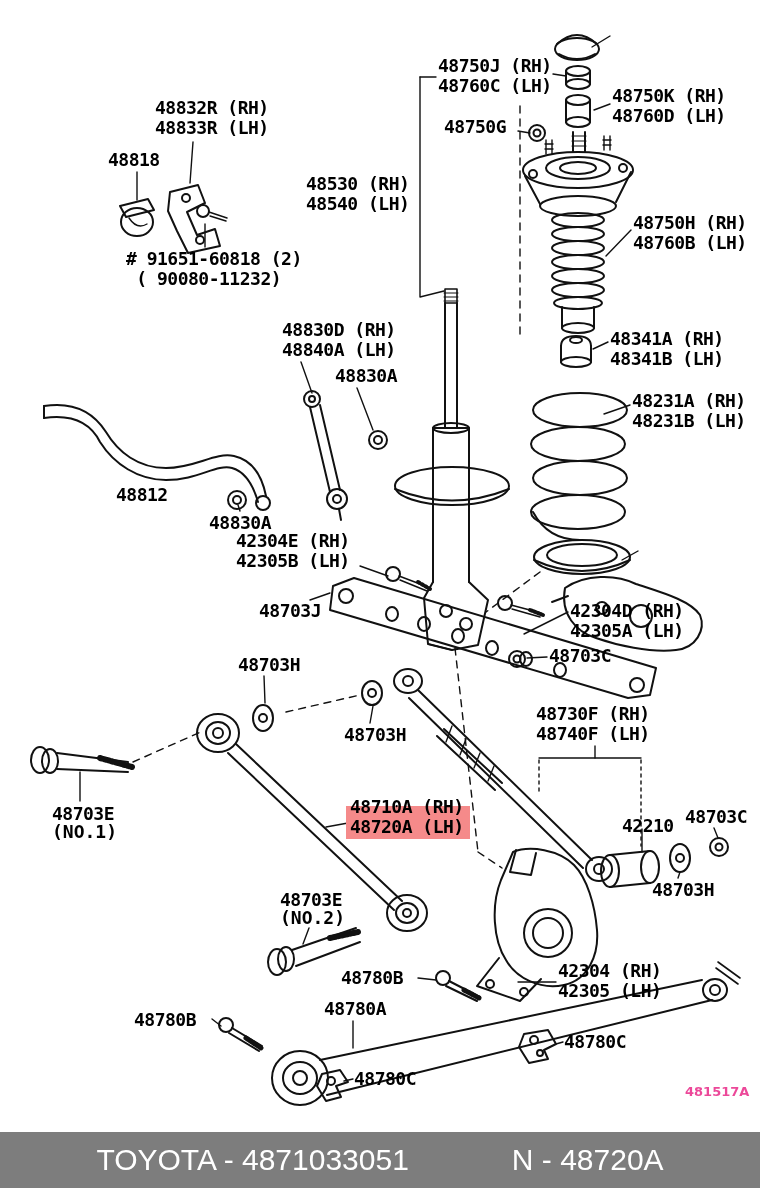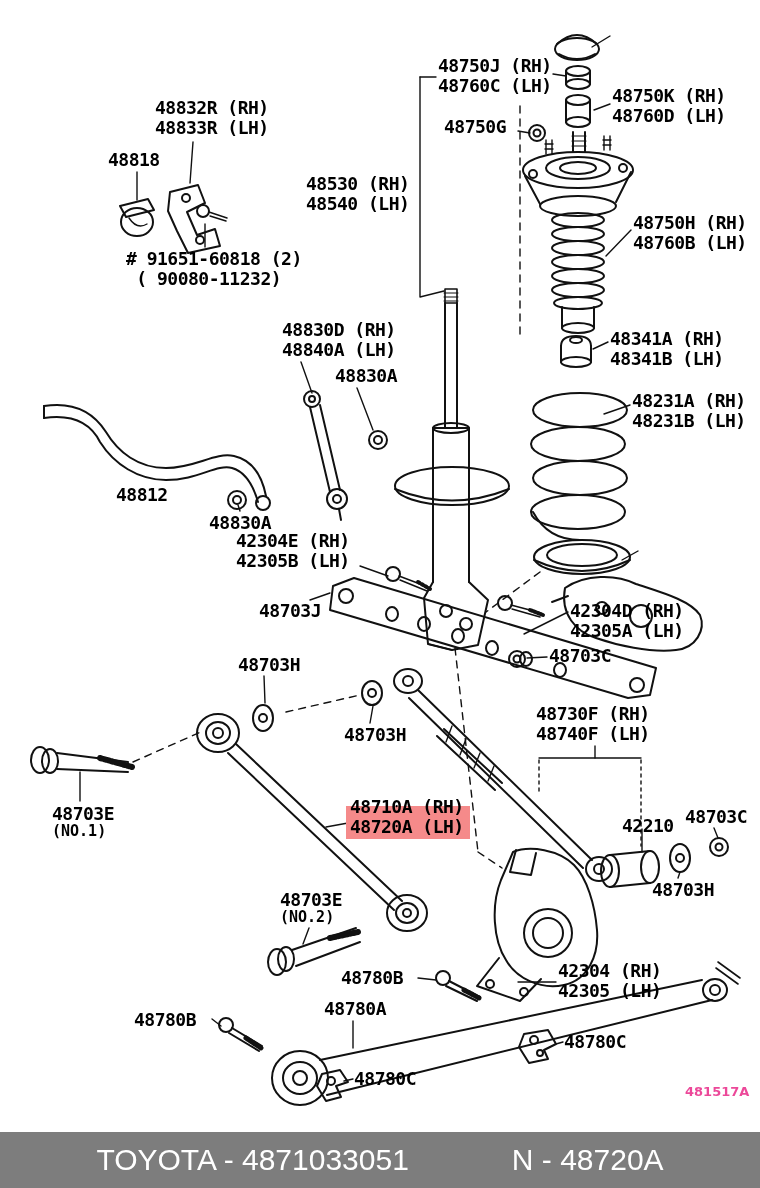--- a/index.html
+++ b/index.html
@@ -3,21 +3,21 @@
 <meta charset="utf-8">
 <style>
   html,body{margin:0;padding:0;background:#fff;}
   #screen{position:relative;width:760px;height:1188px;background:#ffffff;overflow:hidden;
           font-family:"DejaVu Sans Mono",monospace;}
   #art{position:absolute;left:0;top:0;z-index:1;}
   #hl-box{position:absolute;left:346px;top:806px;width:124px;height:33px;z-index:2;}
   #labels{position:absolute;left:0;top:0;width:760px;height:1188px;z-index:3;pointer-events:none;}
   .part-label{position:absolute;font-weight:bold;font-size:18px;line-height:20px;color:#000;
               white-space:pre;letter-spacing:-0.5px;}
-  .part-label .small{font-size:15px;line-height:15px;letter-spacing:0;}
+  .part-label .small{font-size:18px;line-height:15px;letter-spacing:0;}
   #watermark{position:absolute;left:685px;top:1084px;z-index:3;font-size:13px;font-weight:bold;color:#ec4899;
              font-family:"DejaVu Sans",sans-serif;}
   #footer{position:absolute;left:0;top:1132px;width:760px;height:56px;z-index:4;
           display:flex;align-items:center;justify-content:center;gap:103px;
           font-family:"Liberation Sans",sans-serif;font-size:30px;font-weight:400;}
 </style>
 </head>
 <body>
 
 <div id="screen" style="background: rgb(255, 255, 255);">

